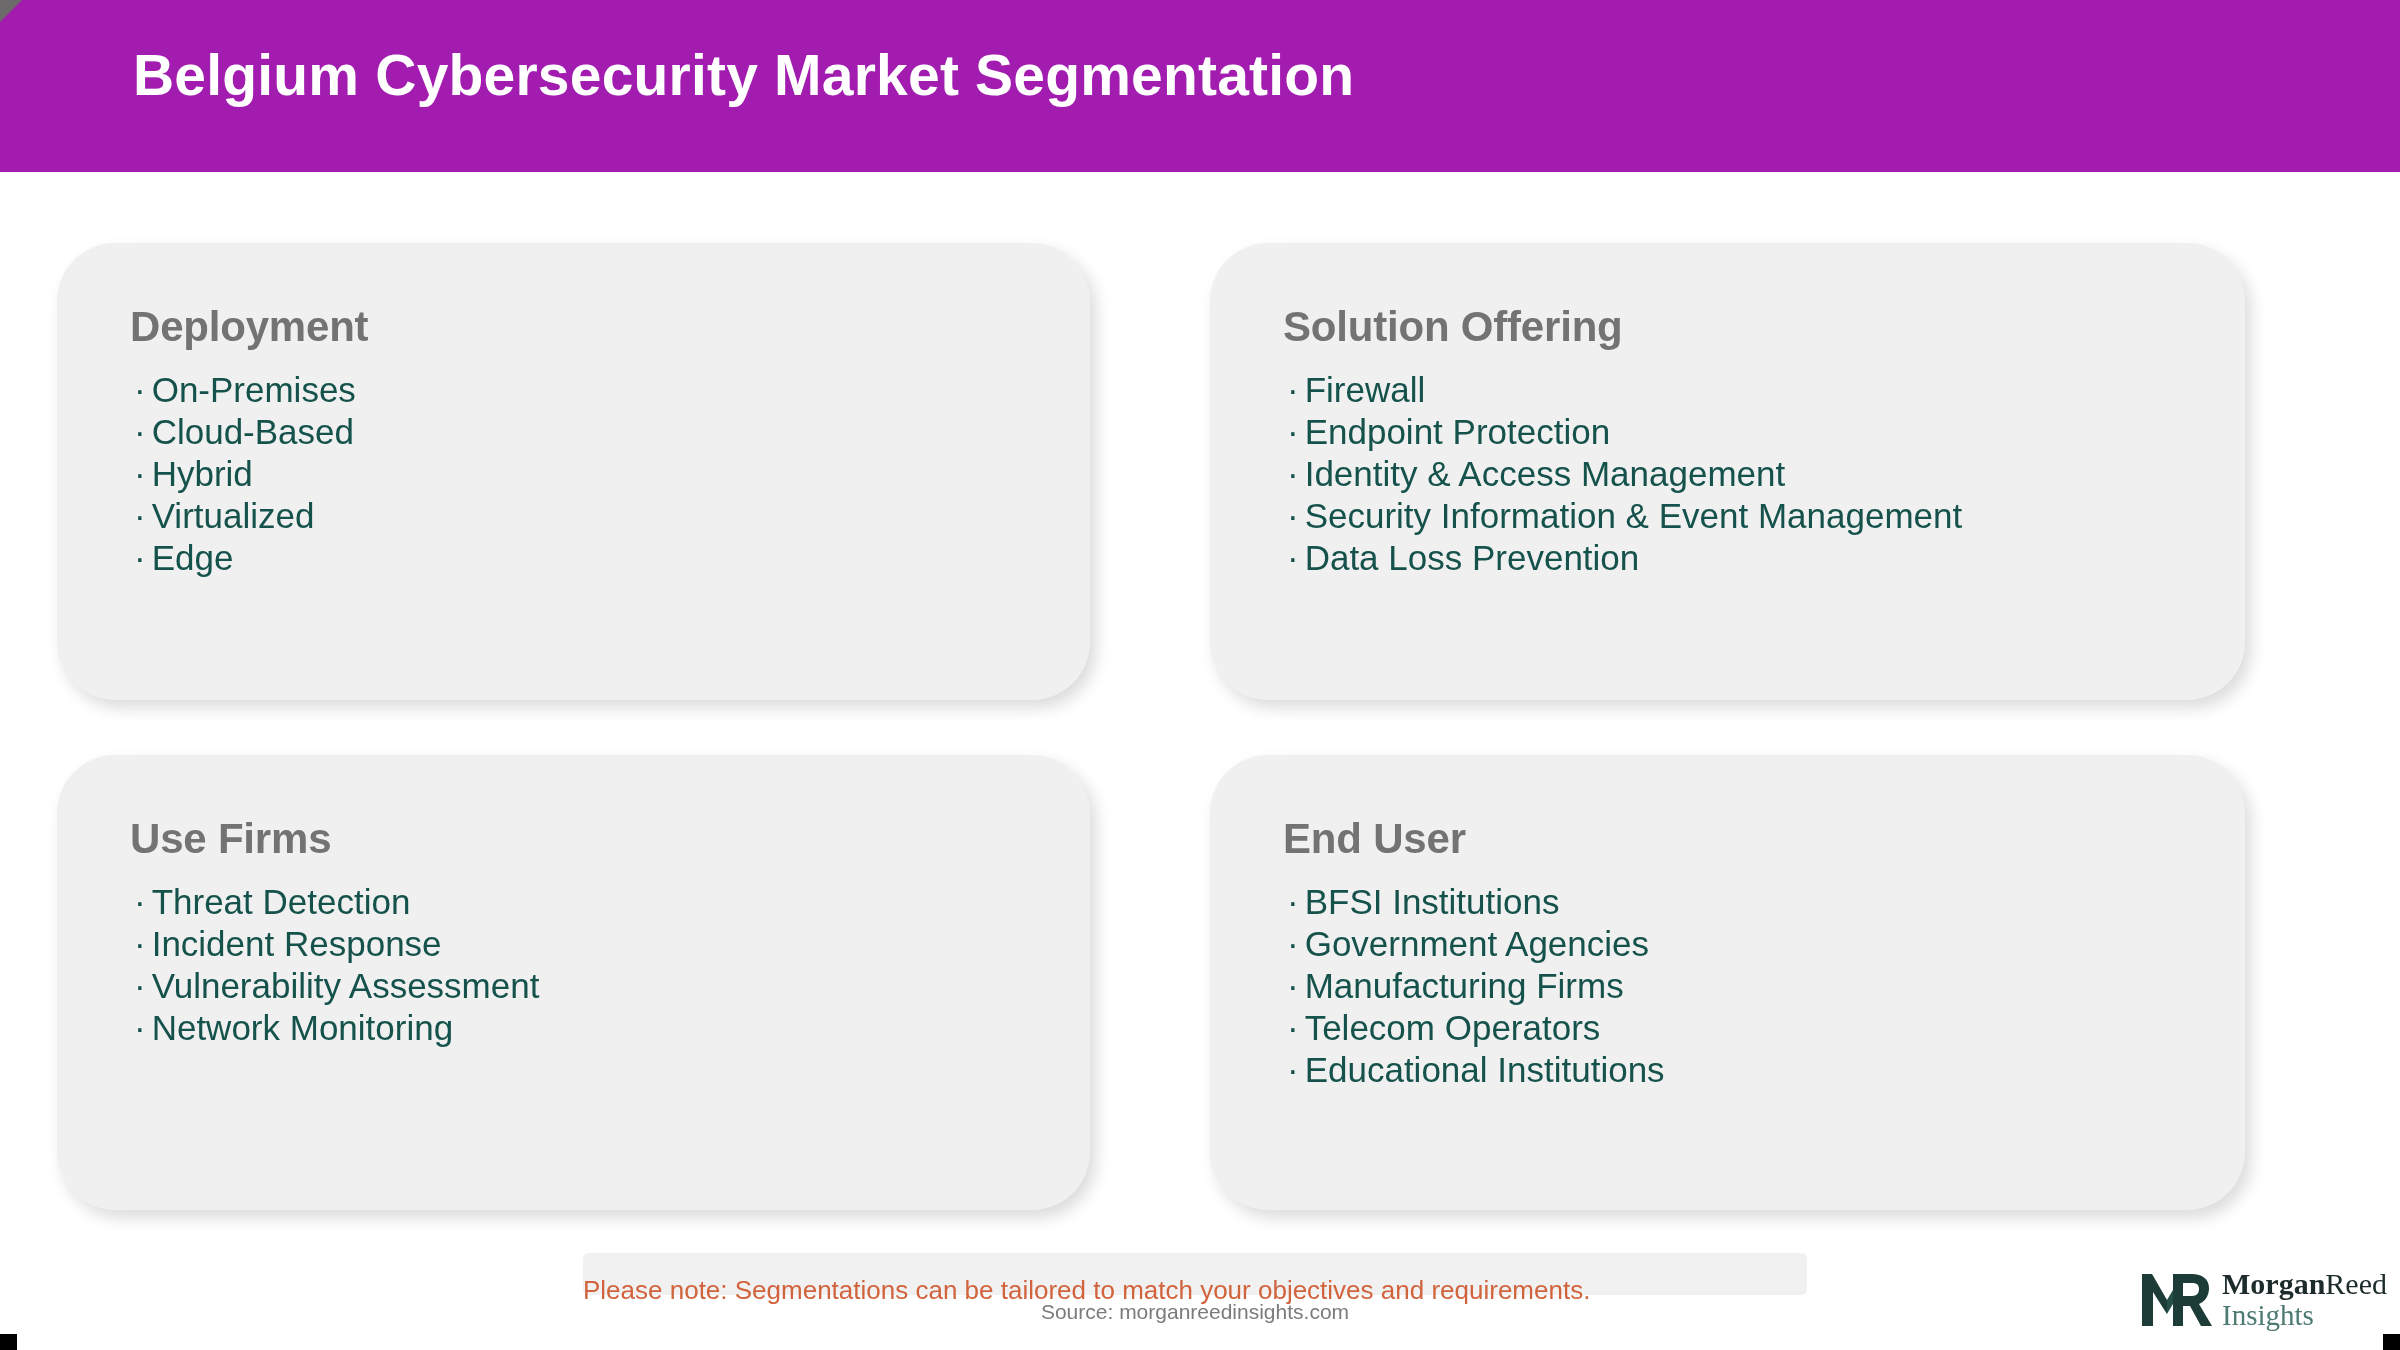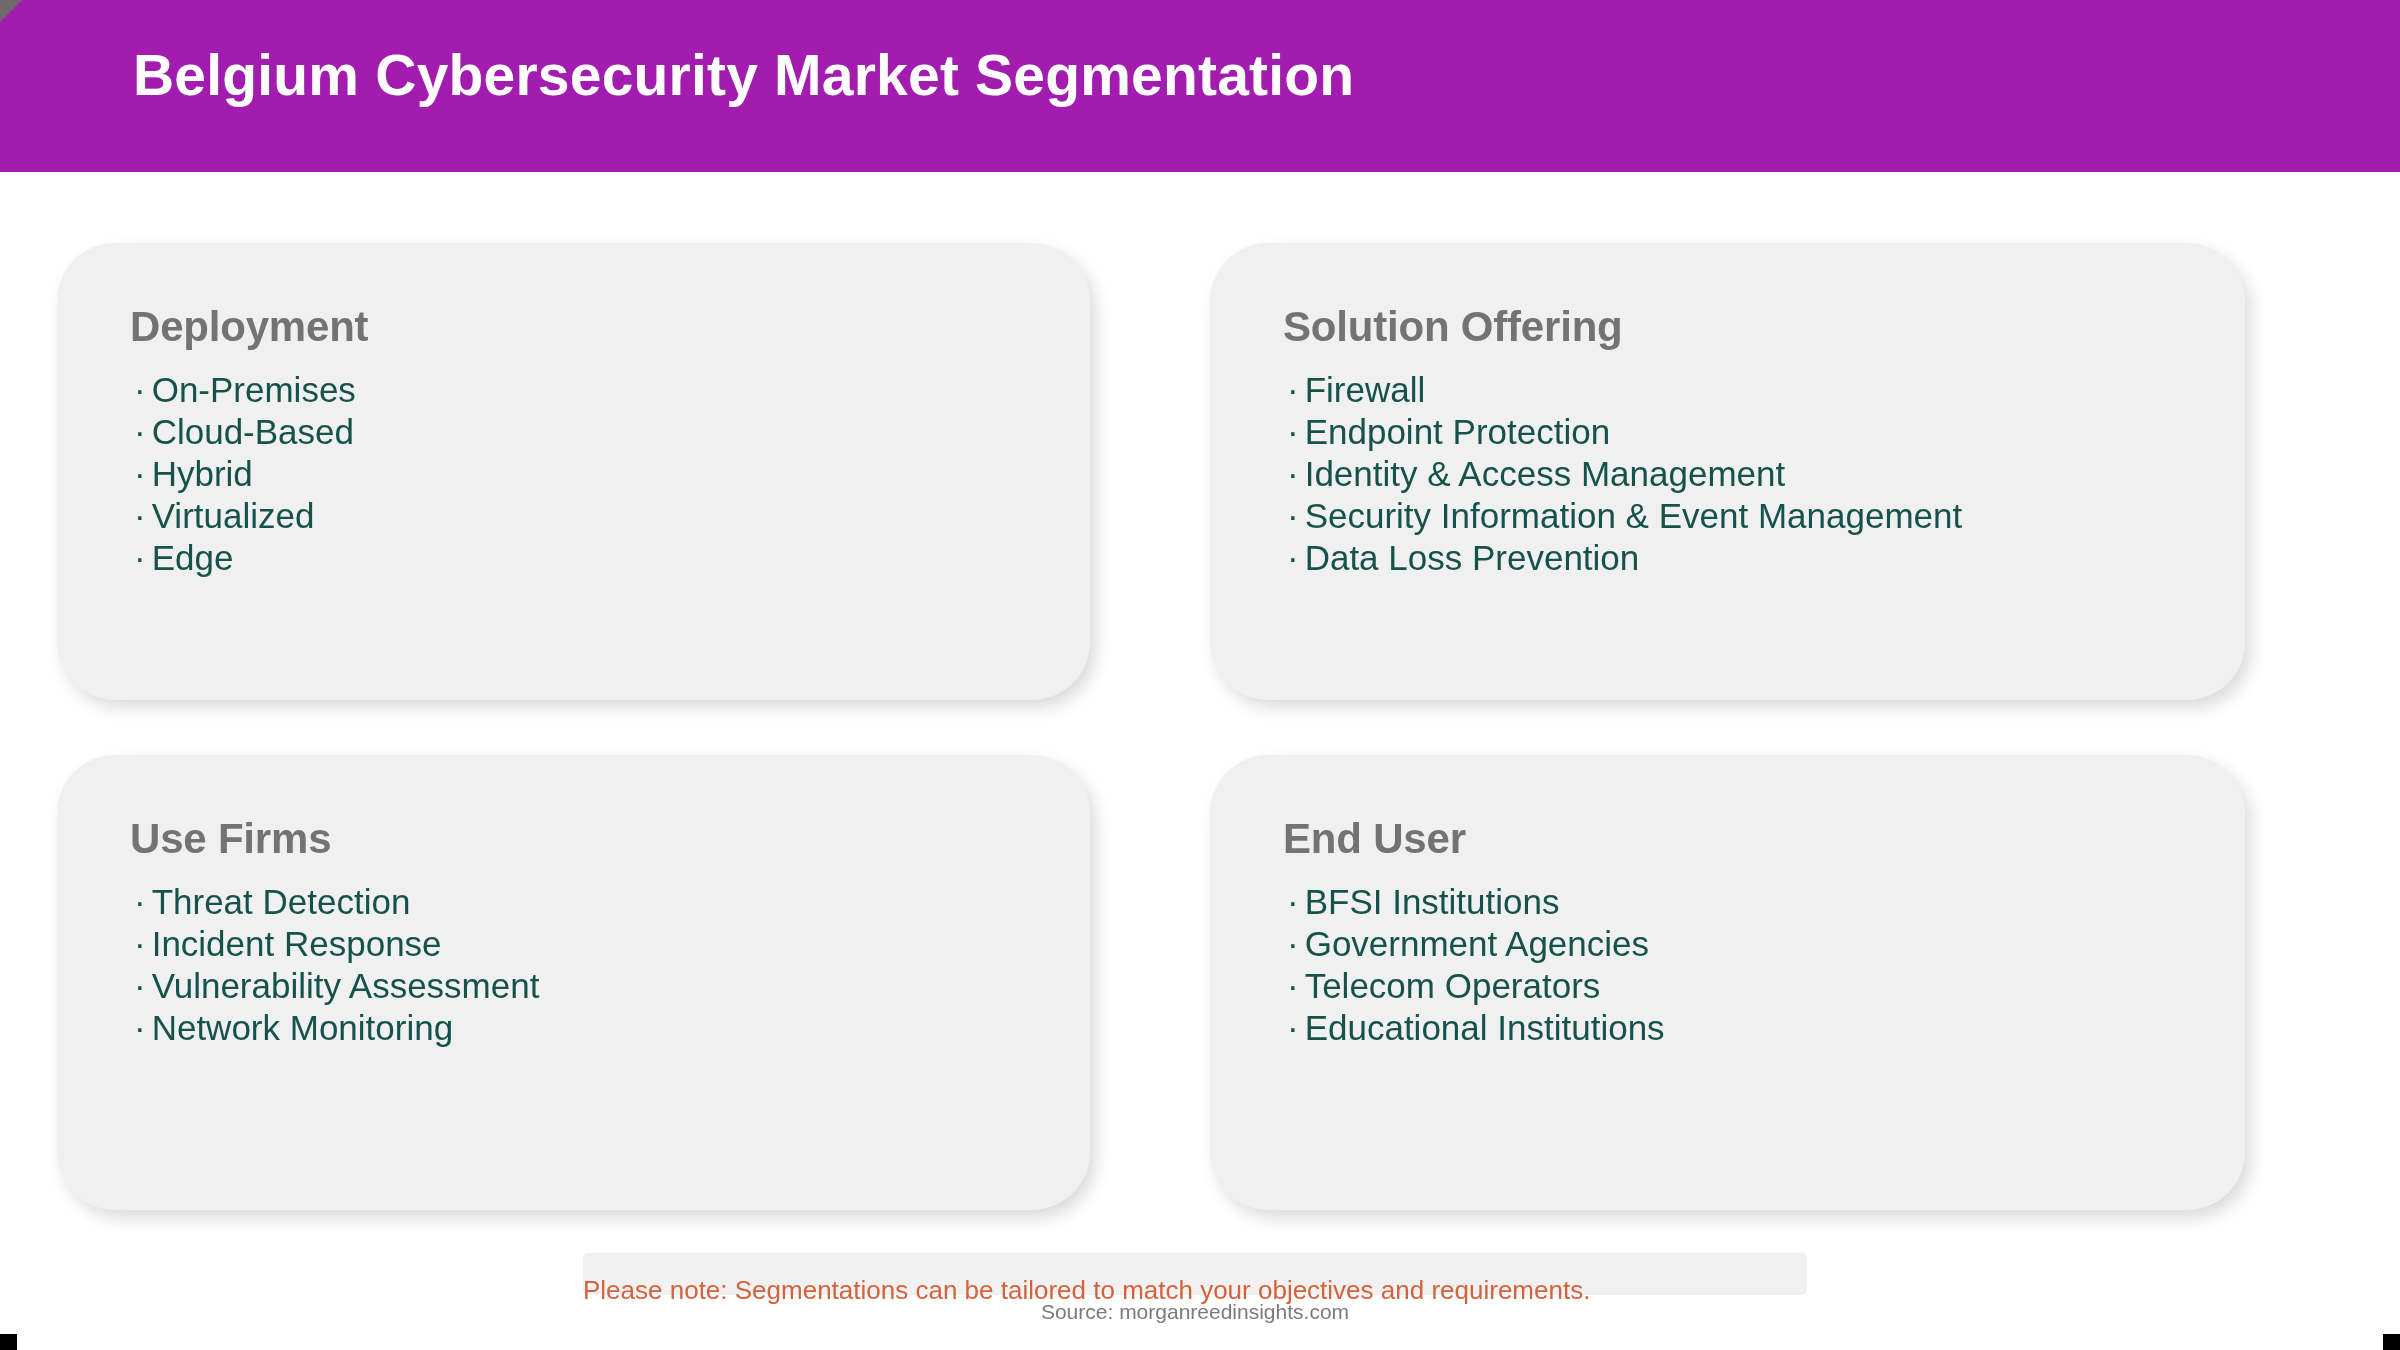--- a/index.html
+++ b/index.html
@@ -209,27 +209,39 @@
       <li><span class="bullet-dot">·</span><span>Vulnerability Assessment</span></li>
       <li><span class="bullet-dot">·</span><span>Network Monitoring</span></li>
     </ul>
   </div>
 
   <div class="card bottom-right">
     <div class="card-heading">End User</div>
     <ul class="card-list">
       <li><span class="bullet-dot">·</span><span>BFSI Institutions</span></li>
       <li><span class="bullet-dot">·</span><span>Government Agencies</span></li>
+      <li><span class="bullet-dot">·</span><span>Manufacturing Firms</span></li>
       <li><span class="bullet-dot">·</span><span>Telecom Operators</span></li>
       <li><span class="bullet-dot">·</span><span>Educational Institutions</span></li>
     </ul>
   </div>
 
   <div class="note-pill">
     <div class="note-text">Please note: Segmentations can be tailored to match your objectives and requirements.</div>
   </div>
   <div class="source-text">Source: morganreedinsights.com</div>
 
+  <div class="logo">
+    <svg class="logo-mark" viewBox="0 0 72 58">
+      <path d="M2 56 L2 4 L12 4 L27 30 L27 44 L18 30 L13 22 L13 56 Z" fill="#1d3b37"></path>
+      <path d="M27 30 L27 44 L40 22 L40 8 Z" fill="#25504a"></path>
+      <path d="M33 4 L33 56 L43 56 L43 36 L50 36 L61 56 L72 56 L59 34 C66 31 69 25 69 18 C69 9 62 4 52 4 Z M43 13 L52 13 C57 13 59 15 59 19 C59 23 57 26 52 26 L43 26 Z" fill="#1d3b37"></path>
+    </svg>
+    <div class="logo-words">
+      <div class="logo-line1"><span class="bold-part">Morgan</span><span>Reed</span></div>
+      <div class="logo-line2">Insights</div>
+    </div>
+  </div>
 
   <div class="corner-mark bl"></div>
   <div class="corner-mark br"></div>
 
 </div>
 
 </body></html>

